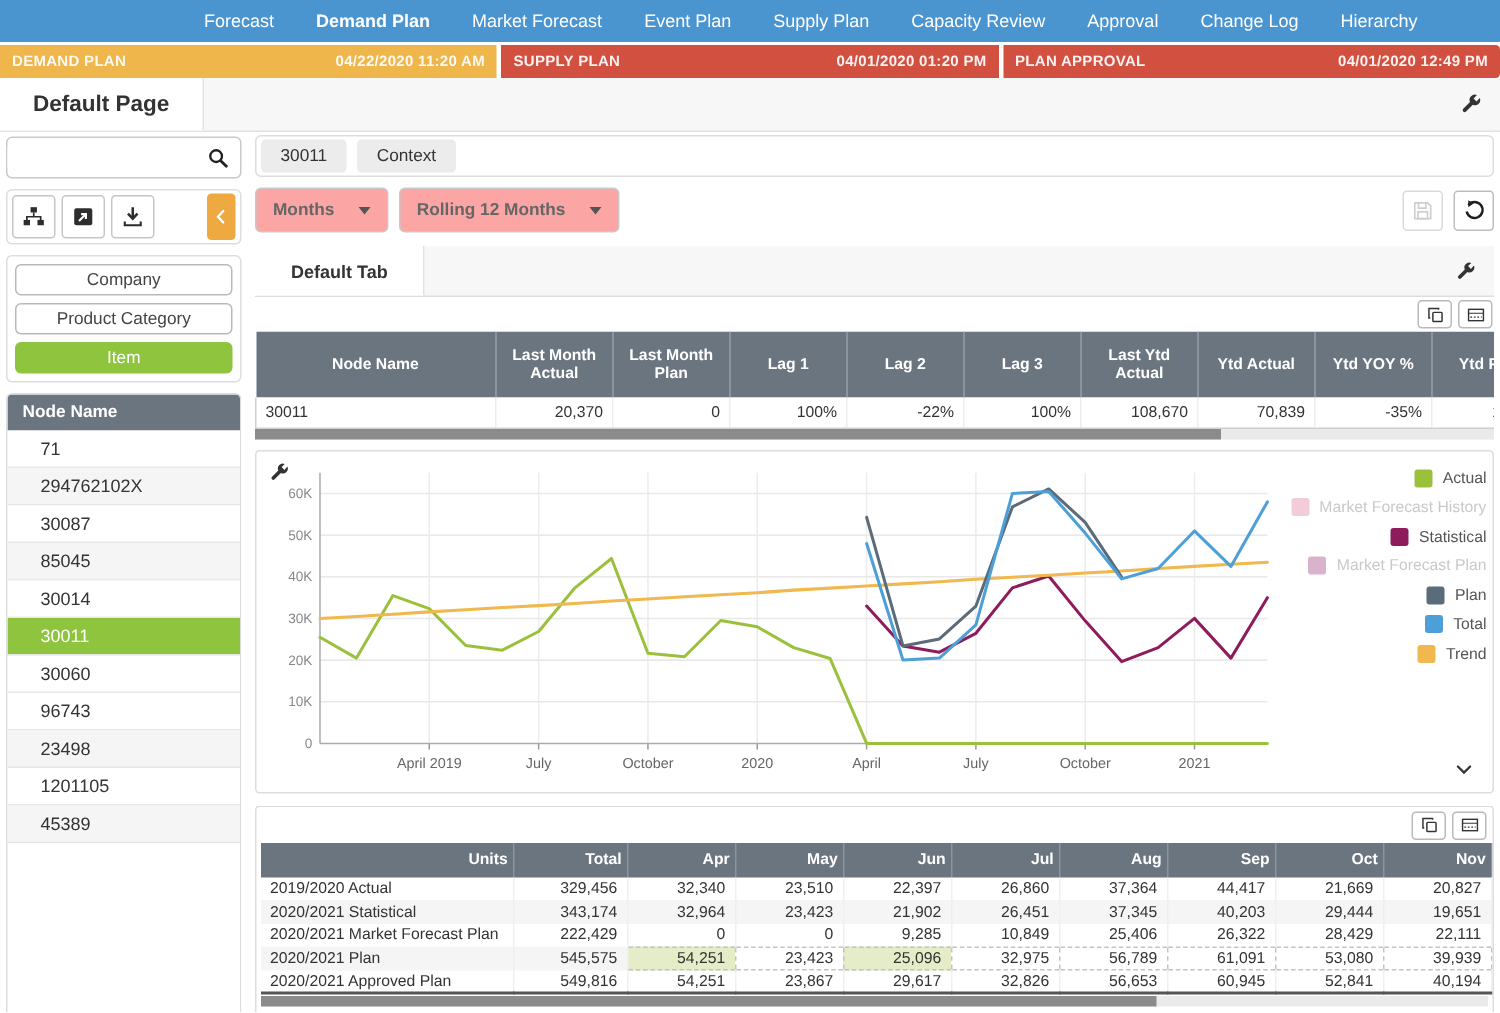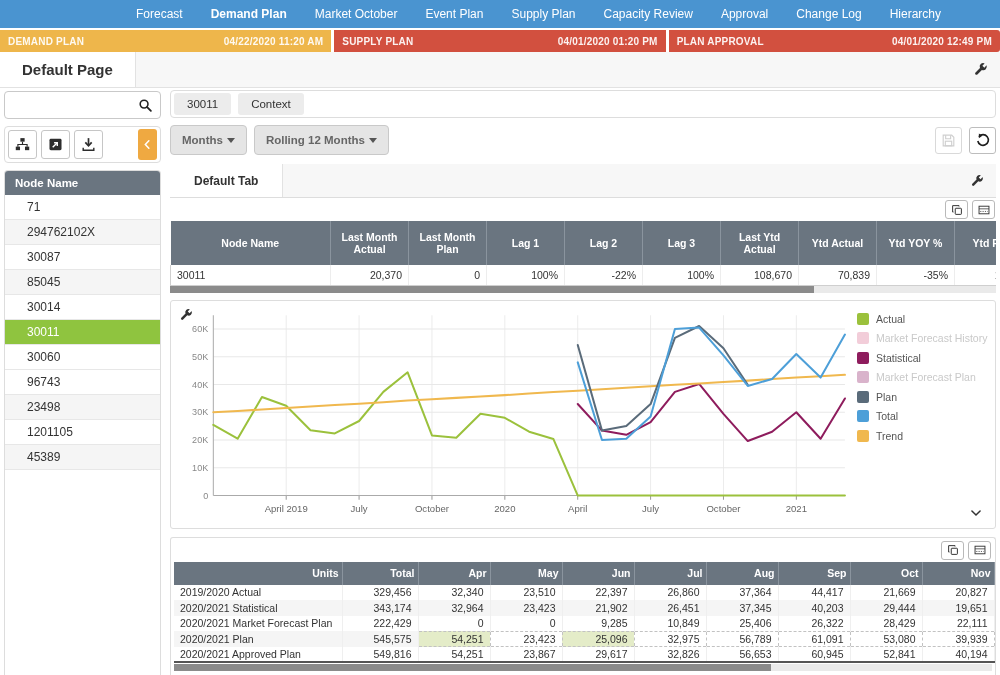--- a/index.html
+++ b/index.html
@@ -43,21 +43,21 @@
   .node-hdr { background:#6a7580; color:#fff; font-size:11.5px; font-weight:bold; padding:6px 10px; }
   .node-row { font-size:12px; color:#333; padding:5px 10px 5px 22px; border-bottom:1px solid #e7e7e7; cursor:pointer; background:#fff; }
   .node-row.alt { background:#f5f5f5; }
   .node-row.sel { background:#8fc43f; color:#fff; }
 
   
   .main { flex:1; padding:2px 4px 0 6px; display:flex; flex-direction:column; overflow:hidden; }
   .context-card { height:28px; border:1px solid #ddd; border-radius:4px; display:flex; align-items:center; gap:7px; padding:0 3px; flex:none; }
   .ctx-btn { background:#ececec; border:0; border-radius:3px; font-size:11.5px; color:#333; padding:5px 13px; cursor:pointer; font-family:inherit; }
   .controls-row { margin-top:6px; height:32px; display:flex; align-items:center; gap:7px; flex:none; }
-  .dd { height:30px; background:#e5e5e5; border:1px solid #c9c9c9; border-radius:4px; display:flex; align-items:center; gap:4px;
+  .dd { height:30px; background:#fca5a5; border:1px solid #c9c9c9; border-radius:4px; display:flex; align-items:center; gap:16px;
     padding:0 11px; font-size:11.5px; font-weight:bold; color:#666; cursor:pointer; font-family:inherit; }
   .caret { width:0; height:0; border-left:4px solid transparent; border-right:4px solid transparent; border-top:5px solid #555; }
   .ctl-fill { flex:1; }
   .sq-btn { width:27px; height:27px; background:#fff; border:1px solid #d9d9d9; border-radius:3px; display:flex; align-items:center; justify-content:center; cursor:pointer; }
   .tabbar2 { margin-top:8px; height:34px; background:#f7f7f7; border-bottom:1px solid #ddd; display:flex; align-items:stretch; flex:none; }
   .ptab2 { background:#fff; border-right:1px solid #e2e2e2; font-size:12px; font-weight:bold; color:#333; display:flex; align-items:center; padding:0 24px; cursor:pointer; }
 
   .mini-icons { display:flex; justify-content:flex-end; gap:4px; padding:2px 1px; flex:none; }
   .mini-btn { width:23px; height:19px; background:#fff; border:1px solid #b9b9b9; border-radius:3px; display:flex; align-items:center; justify-content:center; cursor:pointer; }
 
@@ -72,21 +72,21 @@
   #sum-table td.num { text-align:right; padding-right:6px; }
   .hscroll { height:7px; background:#eaeaea; flex:none; }
   .hscroll .thumb { height:7px; background:#8b8b8b; }
 
   
   .chart-panel { margin-top:7px; height:229px; border:1px solid #ddd; border-radius:3px; position:relative;
     display:flex; padding:4px 4px 4px 6px; flex:none; background:#fff; }
   .chart-wrench { position:absolute; top:7px; left:8px; cursor:pointer; z-index:2; }
   .chart-area { flex:1; min-width:0; }
   .legend { width:138px; flex:none; padding:8px 0 0 4px; display:flex; flex-direction:column; gap:7.5px; }
-  .lg-row { display:flex; align-items:center; gap:7px; cursor:pointer; }
+  .lg-row { display:flex; align-items:center; gap:7px; cursor:pointer;justify-content:flex-end; }
   .lg-swatch { width:12px; height:12px; border-radius:2px; flex:none; }
   .lg-label { font-size:10.5px; color:#555; white-space:nowrap; }
   .lg-row.off .lg-label { color:#c9c9c9; }
   .chart-chevron { position:absolute; right:12px; bottom:8px; cursor:pointer; }
 
   
   .bottom-panel { margin-top:8px; flex:1; border:1px solid #ddd; border-radius:3px 3px 0 0; border-bottom:0;
     padding:1px 3px 0 3px; display:flex; flex-direction:column; overflow:hidden; background:#fff; }
   #det-table { table-layout:fixed; width:100%; border-bottom:2px solid #555; }
   #det-table th { background:#6a7580; color:#fff; font-size:10.5px; font-weight:bold; text-align:right;
@@ -153,21 +153,21 @@
       <line x1="5.5" y1="14.5" x2="18.5" y2="14.5" stroke="#333" stroke-width="1.3" stroke-dasharray="2 2"></line>
     </symbol>
   </defs>
 </svg>
 
 <div id="app">
 
   <nav class="topnav" id="nav-items">
       <div class="nav-item">Forecast</div>
       <div class="nav-item active">Demand Plan</div>
-      <div class="nav-item">Market October</div>
+      <div class="nav-item">Market Forecast</div>
       <div class="nav-item">Event Plan</div>
       <div class="nav-item">Supply Plan</div>
       <div class="nav-item">Capacity Review</div>
       <div class="nav-item">Approval</div>
       <div class="nav-item">Change Log</div>
       <div class="nav-item">Hierarchy</div>
     </nav>
 
   <div class="statusbar" id="status-bar">
       <div class="status-seg" style="background: rgb(238, 182, 75);">
@@ -232,20 +232,25 @@
         </button>
         <button class="collapse-btn">
           <span>
               <svg class="icon" width="13" height="13">
                 <use href="#i-chevL"></use>
               </svg>
             </span>
         </button>
       </div>
 
+      <div class="filters-card" id="levels">
+          <button class="level-btn">Company</button>
+          <button class="level-btn">Product Category</button>
+          <button class="level-btn sel">Item</button>
+        </div>
 
       <div class="node-card">
         <div class="node-hdr">Node Name</div>
         <div id="node-list">
             <div class="node-row">71</div>
             <div class="node-row alt">294762102X</div>
             <div class="node-row">30087</div>
             <div class="node-row alt">85045</div>
             <div class="node-row">30014</div>
             <div class="node-row sel">30011</div>

